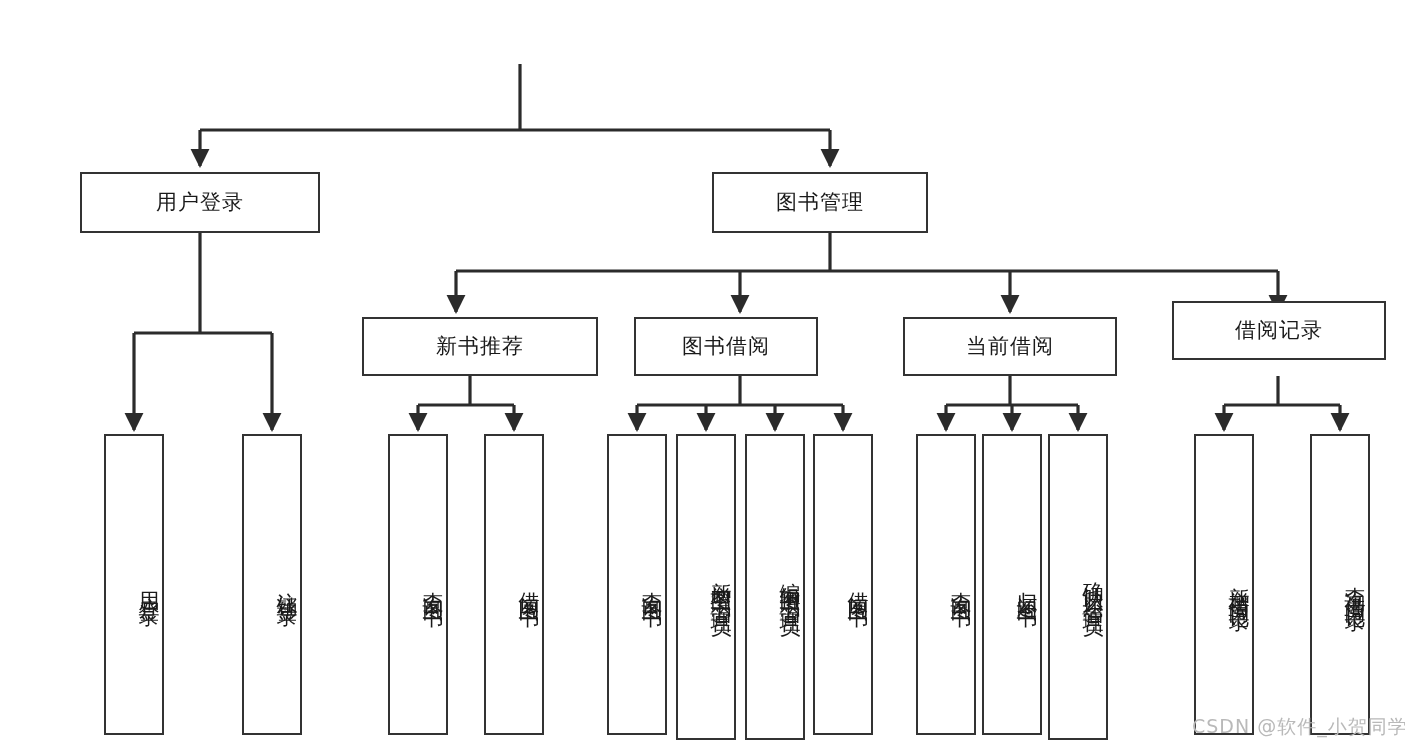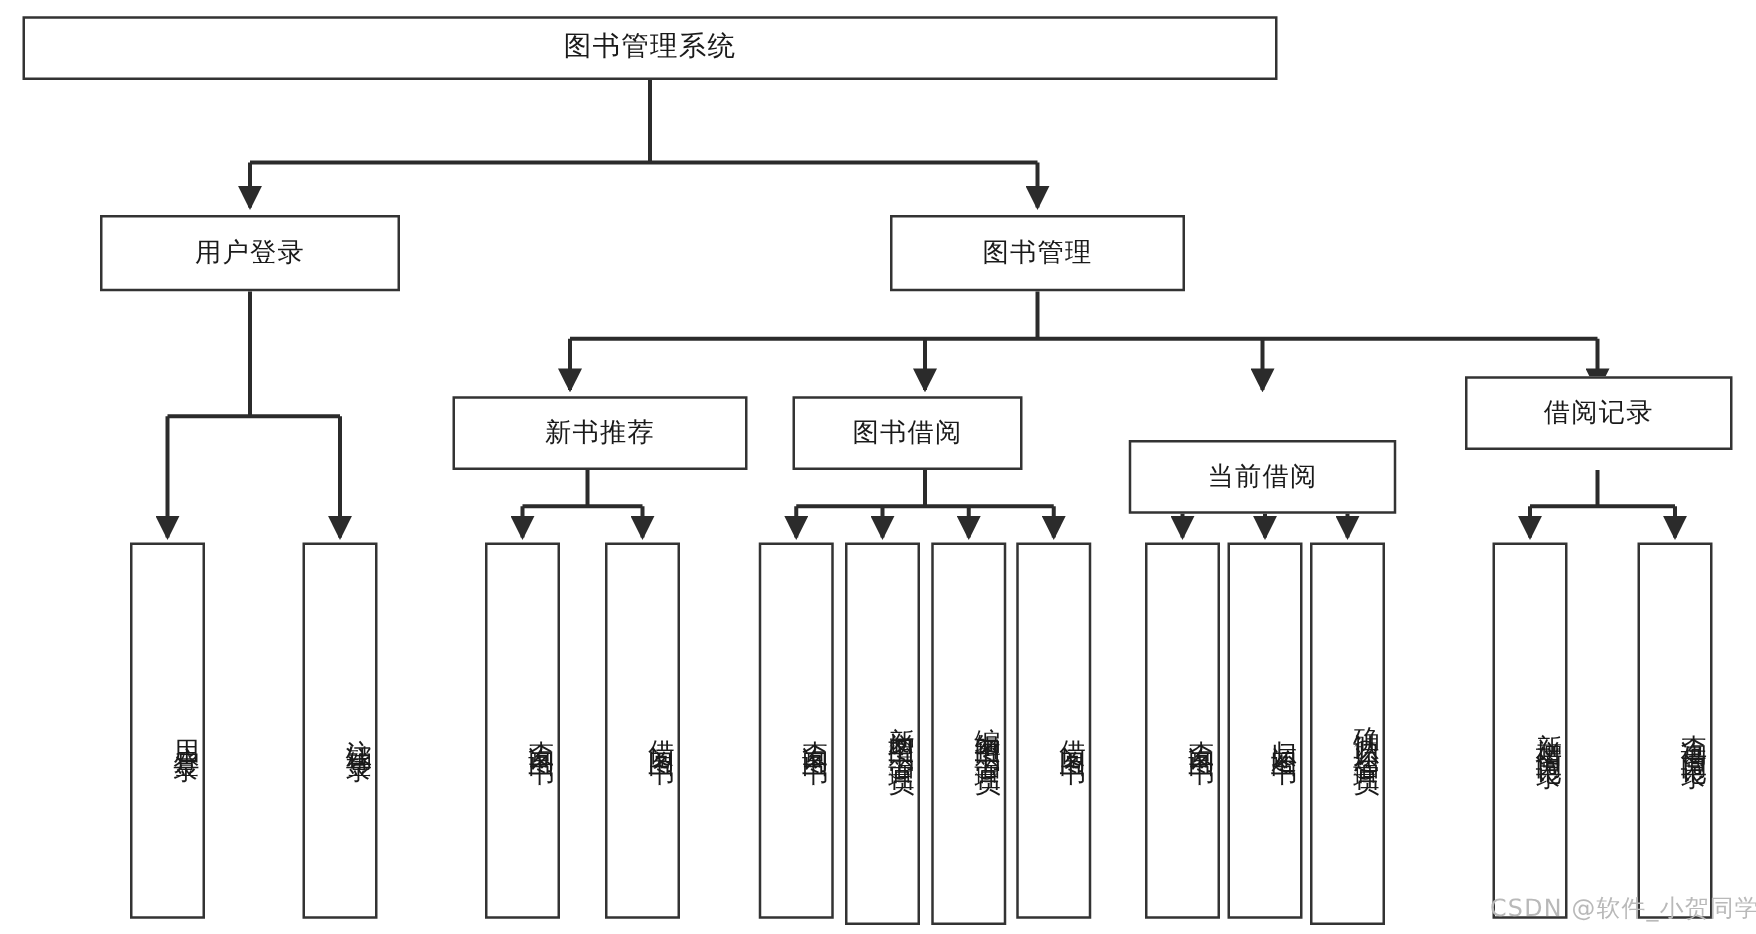--- a/index.html
+++ b/index.html
@@ -117,38 +117,35 @@
       <path d="M 1012 405 L 1012 430" marker-end="url(#arrow)"></path>
       <path d="M 1078 405 L 1078 430" marker-end="url(#arrow)"></path>
 
       <path d="M 1278 376 L 1278 405"></path>
       <path d="M 1224 405 L 1340 405"></path>
       <path d="M 1224 405 L 1224 430" marker-end="url(#arrow)"></path>
       <path d="M 1340 405 L 1340 430" marker-end="url(#arrow)"></path>
     </g>
   </svg>
 
-  <div class="node horiz root" style="left:18px; top:13px; width:1004px; height:51px;">
-    <span>图书管理系统</span>
-  </div>
 
   <div class="node horiz" style="left:80px; top:172px; width:240px; height:61px;">
     <span>用户登录</span>
   </div>
-  <div class="node horiz" style="left:712px; top:172px; width:236px; height:61px;">
+  <div class="node horiz" style="left:712px; top:172px; width:216px; height:61px;">
     <span>图书管理</span>
   </div>
 
   <div class="node horiz" style="left:362px; top:317px; width:236px; height:59px;">
     <span>新书推荐</span>
   </div>
   <div class="node horiz" style="left:634px; top:317px; width:184px; height:59px;">
     <span>图书借阅</span>
   </div>
-  <div class="node horiz" style="left:903px; top:317px; width:214px; height:59px;margin-top:35px;">
+  <div class="node horiz" style="left:903px; top:317px; width:214px; height:59px;">
     <span>当前借阅</span>
   </div>
   <div class="node horiz" style="left:1172px; top:301px; width:214px; height:59px;">
     <span>借阅记录</span>
   </div>
 
   <div class="node vert" style="left:104px; top:434px; width:60px; height:301px;">
     <span class="vlabel">用户登录</span>
   </div>
   <div class="node vert" style="left:242px; top:434px; width:60px; height:301px;">

